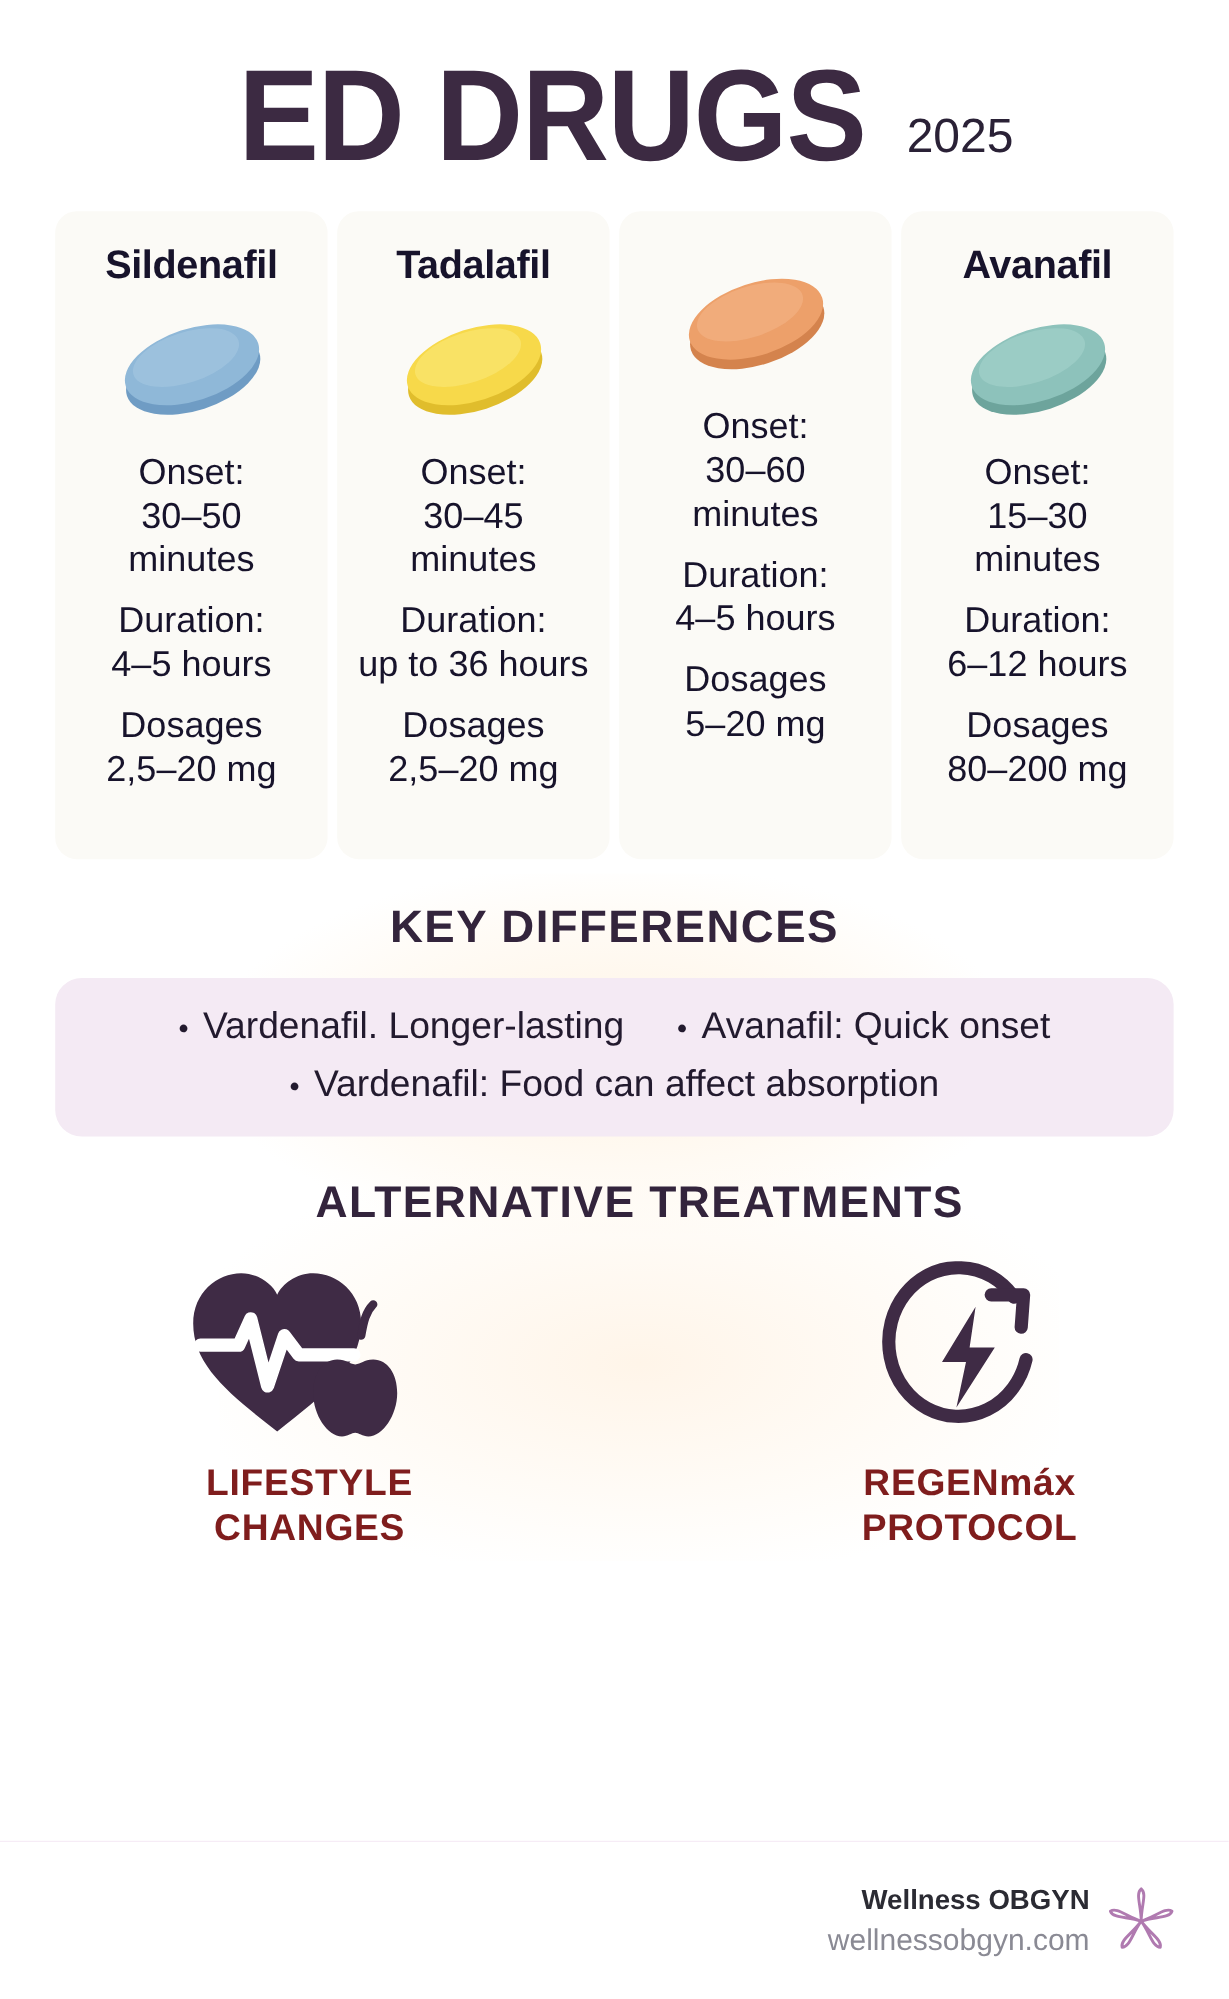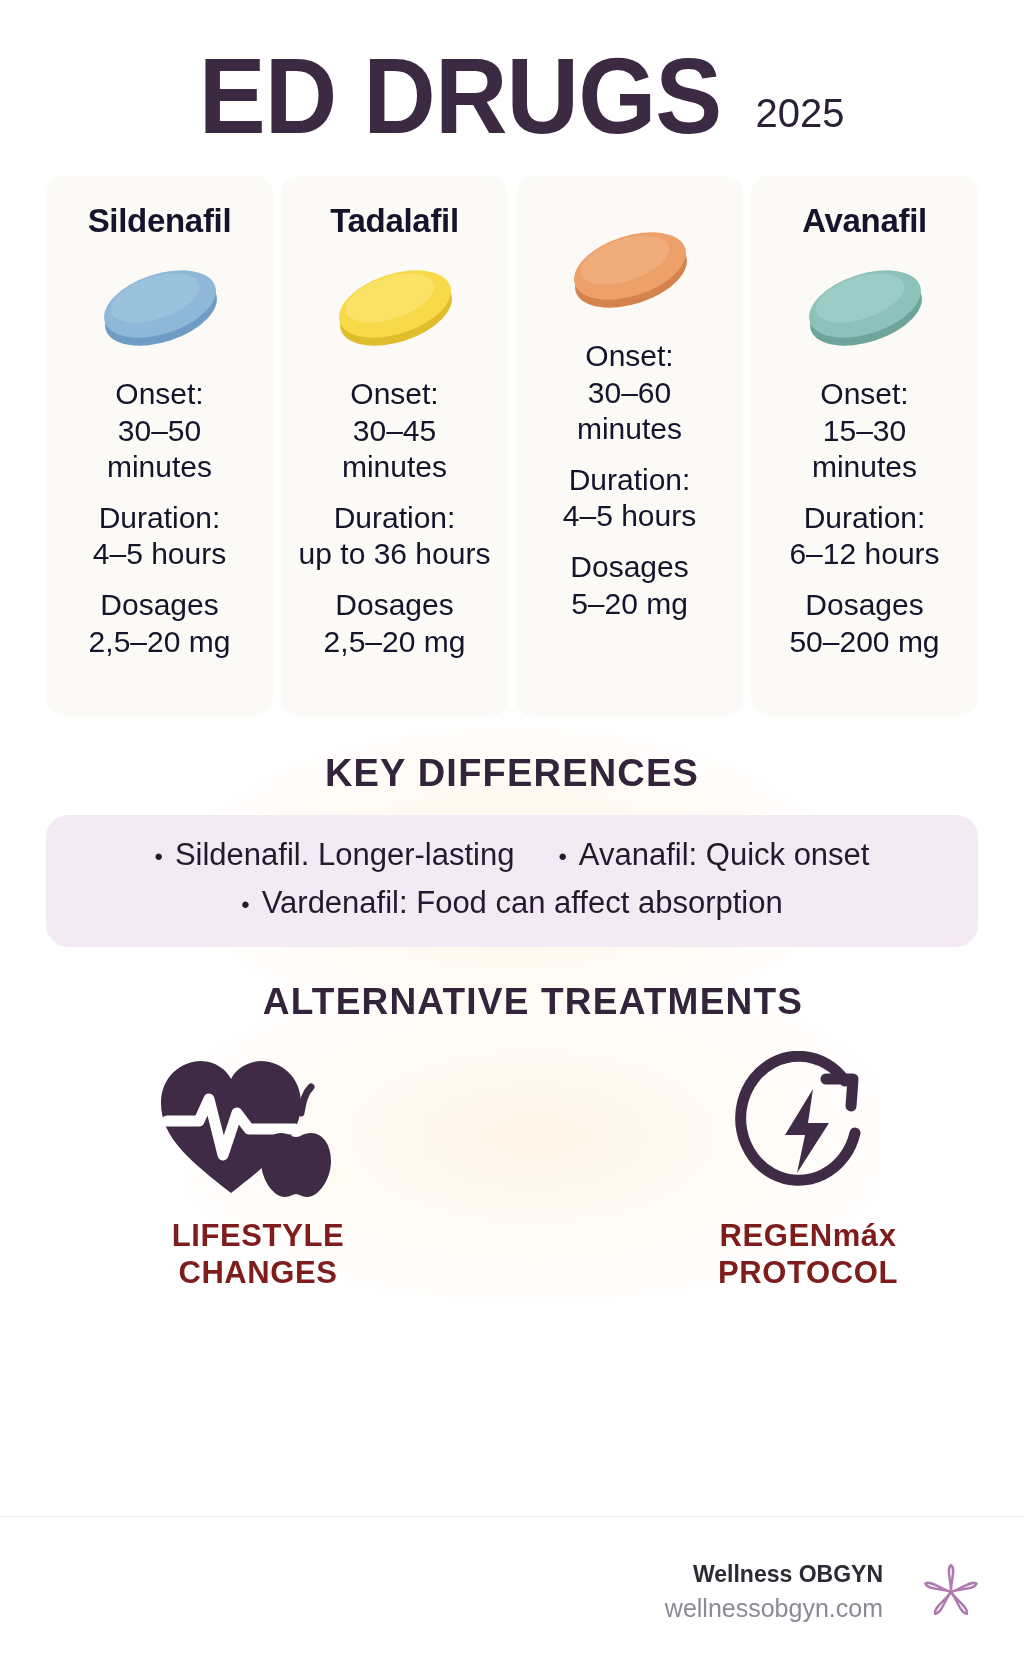--- a/index.html
+++ b/index.html
@@ -215,27 +215,27 @@
     color: #7f1d1d;
     line-height: 1.2;
   }
 
   
   .footer {
     position: absolute;
     left: 0;
     right: 0;
     bottom: 0;
-    height: 150px;
+    height: 132px;
     border-top: 1px solid #f6ecf6;
     display: flex;
     align-items: center;
     justify-content: flex-end;
     padding-right: 42px;
-    gap: 37px;
+    gap: 12px;
     background: #ffffff;
   }
   .footer-text { text-align: right; }
   .footer-brand {
     font-size: 23px;
     font-weight: 700;
     color: #2b2b33;
   }
   .footer-url {
     font-size: 25px;
@@ -342,35 +342,35 @@
         <span class="field-label">Onset:</span>
         <span class="field-value">15–30</span>
         <span class="field-unit">minutes</span>
       </div>
       <div class="field">
         <span class="field-label">Duration:</span>
         <span class="field-value normal">6–12 hours</span>
       </div>
       <div class="field">
         <span class="field-label">Dosages</span>
-        <span class="field-value normal">50–200 mg</span>
+        <span class="field-value normal">80–200 mg</span>
       </div>
     </div>
 
   </div>
 
   <div class="key-wrap">
     <div class="glow"></div>
     <div class="key-inner">
       <div class="section-heading key">KEY DIFFERENCES</div>
       <div class="key-box">
         <div class="bullets-row">
           <div class="bullet">
             <span class="dot">•</span>
-            <span>Sildenafil. Longer-lasting</span>
+            <span>Vardenafil. Longer-lasting</span>
           </div>
           <div class="bullet">
             <span class="dot">•</span>
             <span>Avanafil: Quick onset</span>
           </div>
         </div>
         <div class="bullets-row second">
           <div class="bullet">
             <span class="dot">•</span>
             <span>Vardenafil: Food can affect absorption</span>

